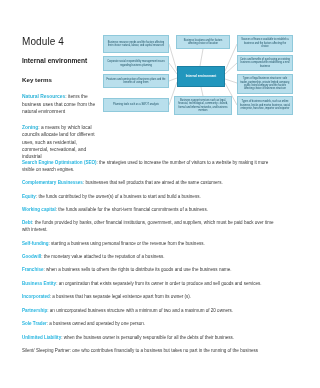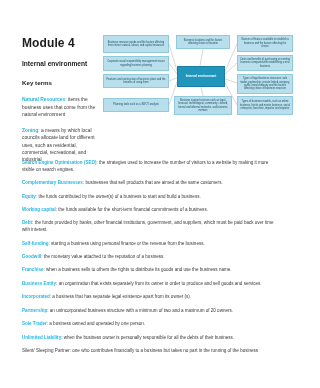--- a/index.html
+++ b/index.html
@@ -6,21 +6,21 @@
   body{
     width:300px;height:388px;background:#ffffff;overflow:hidden;
     font-family:"Liberation Sans", sans-serif;
     color:#2b2b2b;
     -webkit-font-smoothing:antialiased;
   }
   .page{position:relative;width:300px;height:388px;background:#fff;}
 
   
   .left-col{position:absolute;left:22px;top:36px;width:78px;}
-  .module-title{font-size:12px;font-weight:bold;color:#1d1d1d;letter-spacing:.1px;}
+  .module-title{font-size:10px;font-weight:normal;color:#1d1d1d;letter-spacing:.1px;}
   .module-sub{font-size:6.6px;font-weight:bold;color:#1d1d1d;margin-top:10px;line-height:1.25;}
   .keyterms-head{font-size:6.2px;font-weight:bold;color:#1d1d1d;margin-top:11px;}
 
   .def-early{margin-top:10px;font-size:4.9px;line-height:1.52;color:#3a3a3a;}
   .def-early + .def-early{margin-top:8px;}
   .term{color:#2fb4d9;font-weight:bold;}
 
   
   .diagram{position:absolute;left:100px;top:33px;width:196px;height:94px;}
   .dgm-svg{position:absolute;left:0;top:0;width:196px;height:94px;}

